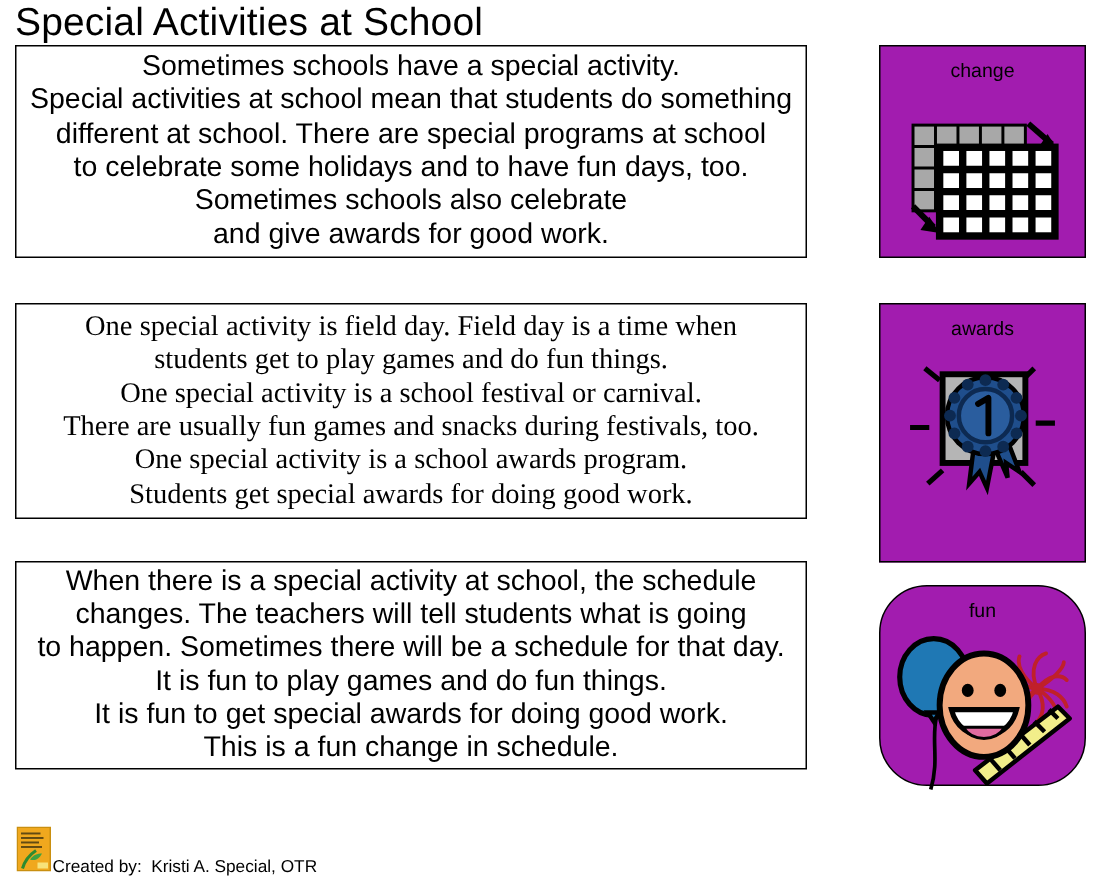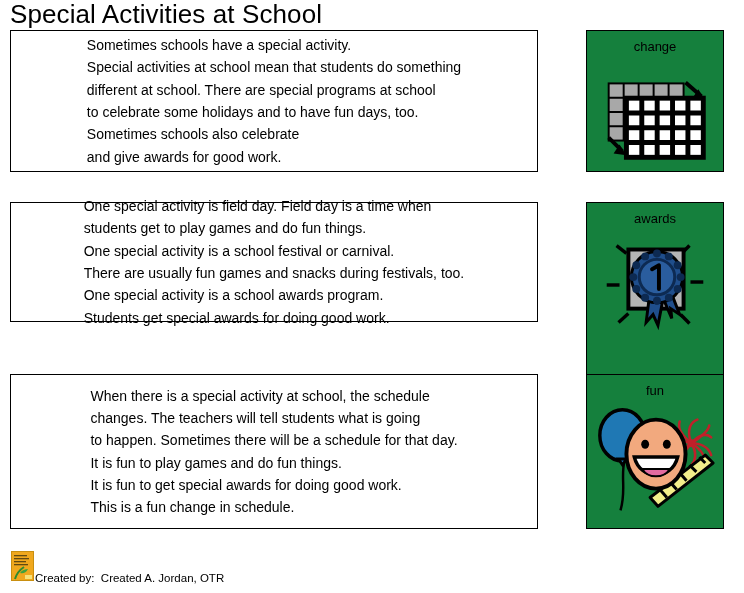--- a/index.html
+++ b/index.html
@@ -33,43 +33,43 @@
     left: 10px;
     width: 528px;
     border: 1.5px solid #000000;
     box-sizing: border-box;
     display: flex;
     align-items: center;
     justify-content: center;
     background: #ffffff;
   }
   #panel-1 { top: 30px;  height: 142px; }
-  #panel-2 { top: 202px; height: 120px; }
-  #panel-3 { top: 374px; height: 155px; }
+  #panel-2 { top: 202px; height: 144px; font-family: Liberation Serif, serif; }
+  #panel-3 { top: 374px; height: 139px; }
 
   .panel-text {
-    text-align: left;
-    font-size: 14px;
+    text-align: center;
+    font-size: 19px;
     line-height: 22.3px;
     white-space: pre-line;
     padding: 0 4px;
   }
 
   
   .icon-panel {
     position: absolute;
     left: 586px;
     width: 138px;
     border: 1.5px solid #000000;
     box-sizing: border-box;
-    background: #15803d;
+    background: #a21caf;
   }
   #icon-panel-1 { top: 30px;  height: 142px; }
   #icon-panel-2 { top: 202px; height: 173px; }
-  #icon-panel-3 { top: 374px; height: 155px; }
+  #icon-panel-3 { top: 390px; height: 134px; border-radius: 32px; }
 
   .icon-caption {
     text-align: center;
     font-size: 13px;
     line-height: 16px;
     margin-top: 8px;
     color: #000;
   }
   .icon-art {
     width: 100%;
@@ -252,13 +252,13 @@
   <g fill="#4a3a10" opacity="0.85">
     <rect x="3" y="4" width="13" height="1.3"></rect>
     <rect x="3" y="7" width="15" height="1.3"></rect>
     <rect x="3" y="10" width="12" height="1.3"></rect>
     <rect x="3" y="13" width="14" height="1.3"></rect>
   </g>
   <path d="M4 28 C 6 21, 10 18, 13 16" fill="none" stroke="#2f8b2f" stroke-width="2"></path>
   <path d="M9 22 C 11 19, 14 18, 17 18 C 15 22, 12 23, 9 22 Z" fill="#3fa23f"></path>
   <rect x="14" y="24" width="7" height="4" fill="#f7e27a"></rect>
 </svg>
-<div id="footer-credit">Created by:  Created A. Jordan, OTR</div>
+<div id="footer-credit">Created by:  Kristi A. Special, OTR</div>
 
 </body></html>

